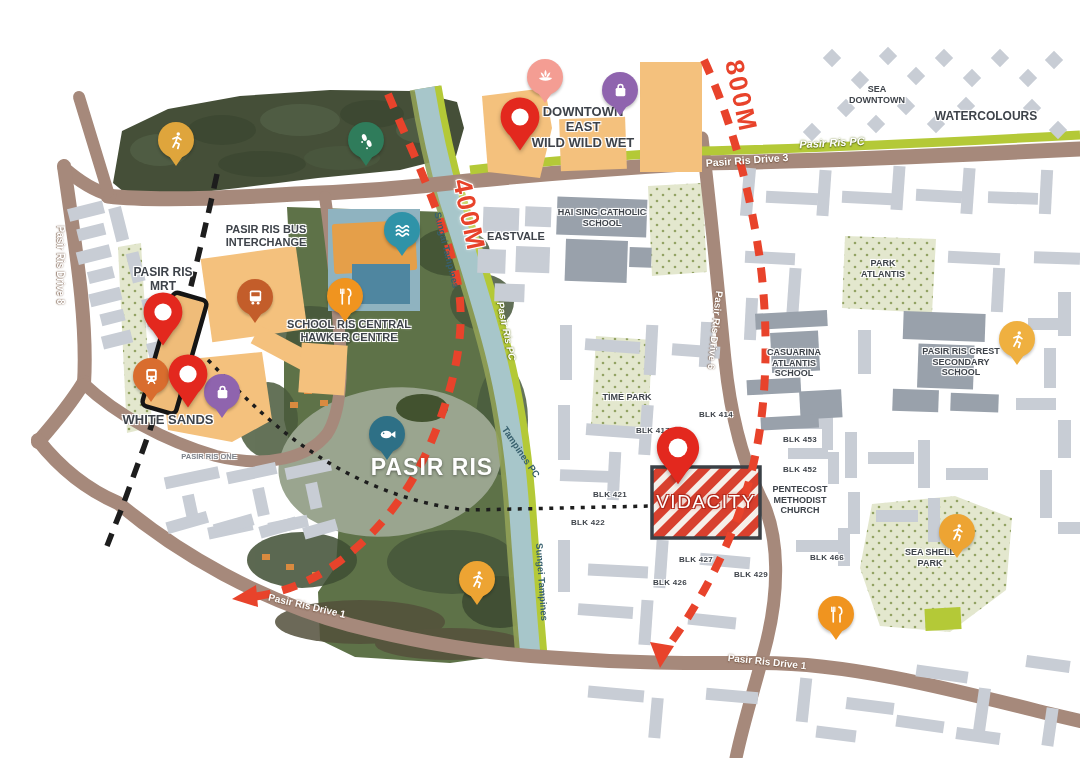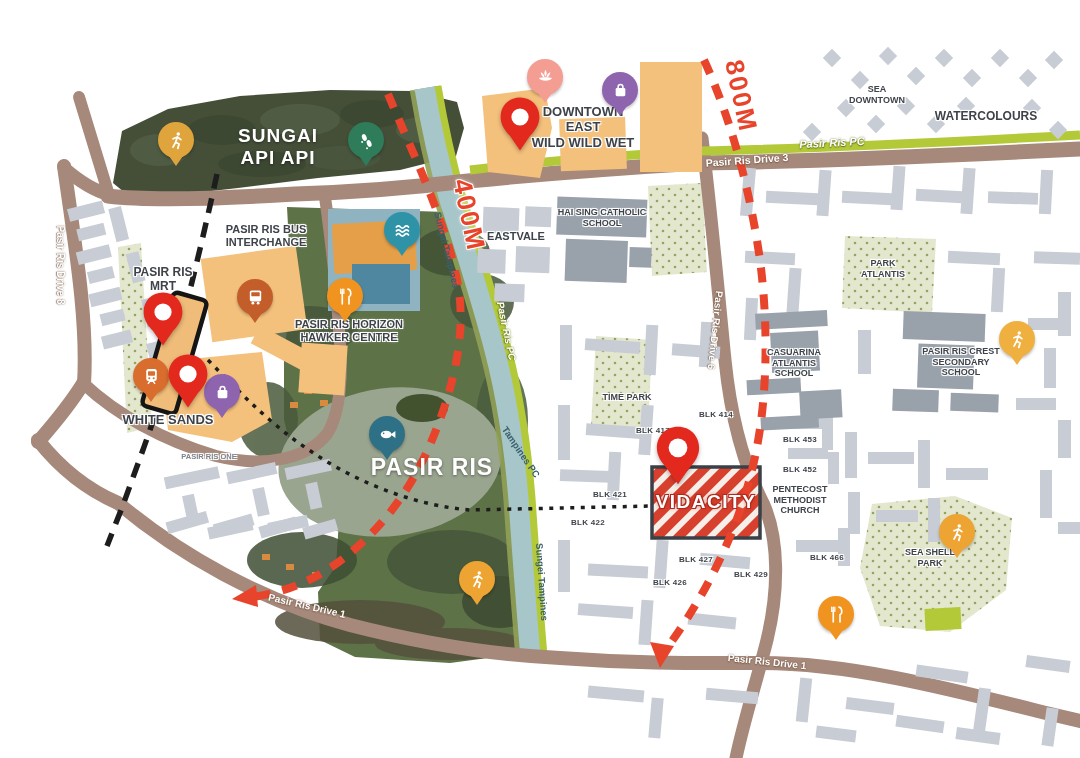--- a/index.html
+++ b/index.html
@@ -13,21 +13,21 @@
        text-shadow:-1px -1px 0 #fff,1px -1px 0 #fff,-1px 1px 0 #fff,1px 1px 0 #fff,0 0 3px #fff;}
   .lbl span{display:block}
   .lbl.white{color:#fff;text-shadow:0 1px 3px rgba(0,0,0,.45)}
   .lbl.road{color:#fff;font-size:10px;text-shadow:0 0 2px rgba(110,78,56,.75),0 1px 1px rgba(110,78,56,.6)}
   .lbl.pc{color:#fff;font-style:italic;font-size:11px;text-shadow:0 0 2px #66781f,0 1px 1px #66781f}
   .lbl.river{color:#38606e;font-size:9.5px;text-shadow:none;font-weight:bold}
   .lbl.reddist{color:#e8432b;font-size:26px;letter-spacing:2px;
        text-shadow:-1px -1px 0 #fff,1px -1px 0 #fff,-1px 1px 0 #fff,1px 1px 0 #fff,0 0 4px #fff}
   .lbl.blk{font-size:8px;letter-spacing:.3px}
   .lbl.tiny{font-size:7.5px;color:#7d838b}
-  .vida-label{position:absolute;z-index:7;transform:translate(-50%,-50%);font-weight:bold;
+  .vida-label{position:absolute;z-index:7;transform:translate(-50%,-50%);font-weight:normal;
        color:#fff;font-size:19px;letter-spacing:1.5px;
        text-shadow:1px 1px 0 #b0291c,-1px -1px 0 #b0291c,1px -1px 0 #b0291c,-1px 1px 0 #b0291c,0 0 4px #b0291c}
 
   
   .pin{position:absolute;z-index:6;transform:translate(-50%,-100%)}
   .red-pin svg{width:44px;height:56px;display:block;filter:drop-shadow(0 2px 2px rgba(0,0,0,.3))}
   .red-pin.big svg{width:48px;height:61px}
   .icon-pin .icon-circle{position:relative;display:flex;align-items:center;justify-content:center;
        width:36px;height:36px;border-radius:50%;background:var(--pin-color,#888);
        box-shadow:0 2px 3px rgba(0,0,0,.25)}
@@ -351,44 +351,40 @@
   <path d="M208,360 C245,398 275,428 312,452 C362,486 420,506 470,510 L652,506" fill="none" stroke="#1d1d1d" stroke-width="3.5" stroke-dasharray="4 6.5"></path>
 
   <g fill="none" stroke="#e8432b" stroke-width="8" stroke-dasharray="15 12">
     <path d="M388,94 C412,152 446,220 458,285 C467,336 452,392 432,440 C411,491 380,531 340,561 C312,582 282,593 252,597"></path>
     <path d="M704,60 C728,112 749,182 760,260 C768,322 768,392 756,452 C744,512 716,582 664,652"></path>
   </g>
   <polygon points="256,585 232,599 258,607" fill="#e8432b"></polygon>
   <polygon points="674,646 650,642 660,668" fill="#e8432b"></polygon>
 </svg>
 
-<div class="lbl white" style="left:278px;top:147px;font-size:19px;letter-spacing:1px">
-  <span>SUNGAI</span>
-      <span>API API</span>
-</div>
 <div class="lbl white" style="left:432px;top:468px;font-size:23px;letter-spacing:1px">
   <span>PASIR RIS</span>
 </div>
 <div class="lbl" style="left:583px;top:127px;font-size:13px">
   <span>DOWNTOWN</span>
       <span>EAST</span>
       <span>WILD WILD WET</span>
 </div>
 <div class="lbl" style="left:266px;top:236px;font-size:11px">
   <span>PASIR RIS BUS</span>
       <span>INTERCHANGE</span>
 </div>
 <div class="lbl" style="left:163px;top:279px;font-size:12px">
   <span>PASIR RIS</span>
       <span>MRT</span>
 </div>
 <div class="lbl" style="left:168px;top:420px;font-size:13px">WHITE SANDS</div>
 <div class="lbl tiny" style="left:209px;top:457px">PASIR RIS ONE</div>
 <div class="lbl" style="left:349px;top:331px;font-size:11px">
-  <span>PASIR RIS HORIZON</span>
+  <span>SCHOOL RIS CENTRAL</span>
       <span>HAWKER CENTRE</span>
 </div>
 <div class="lbl" style="left:516px;top:236px;font-size:11px">EASTVALE</div>
 <div class="lbl" style="left:602px;top:218px;font-size:9px">
   <span>HAI SING CATHOLIC</span>
       <span>SCHOOL</span>
 </div>
 <div class="lbl" style="left:877px;top:95px;font-size:9px">
   <span>SEA</span>
       <span>DOWNTOWN</span>

